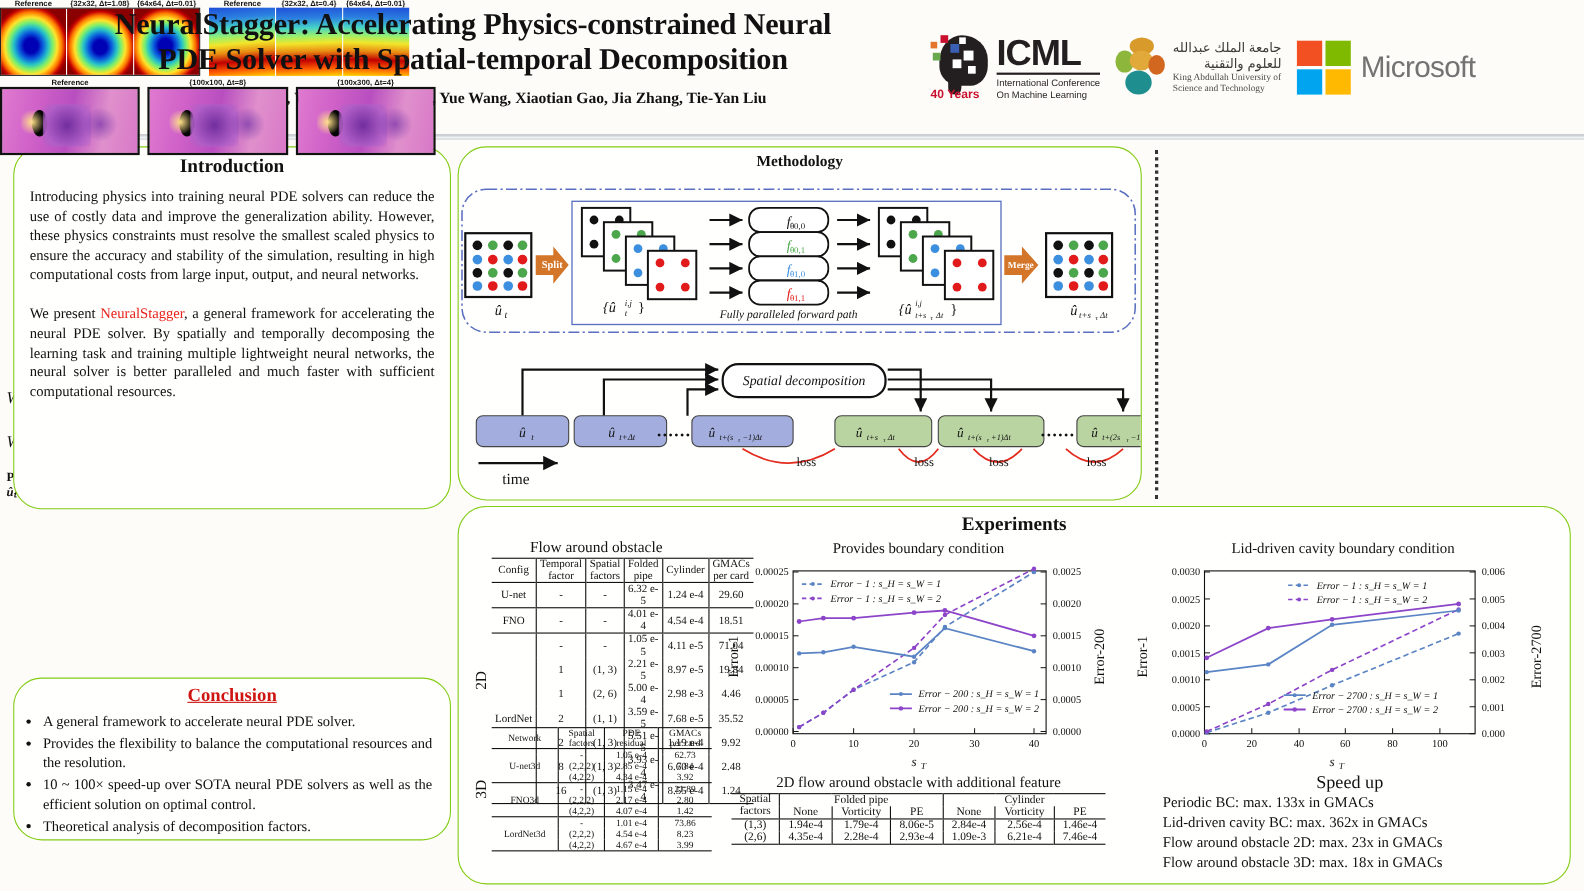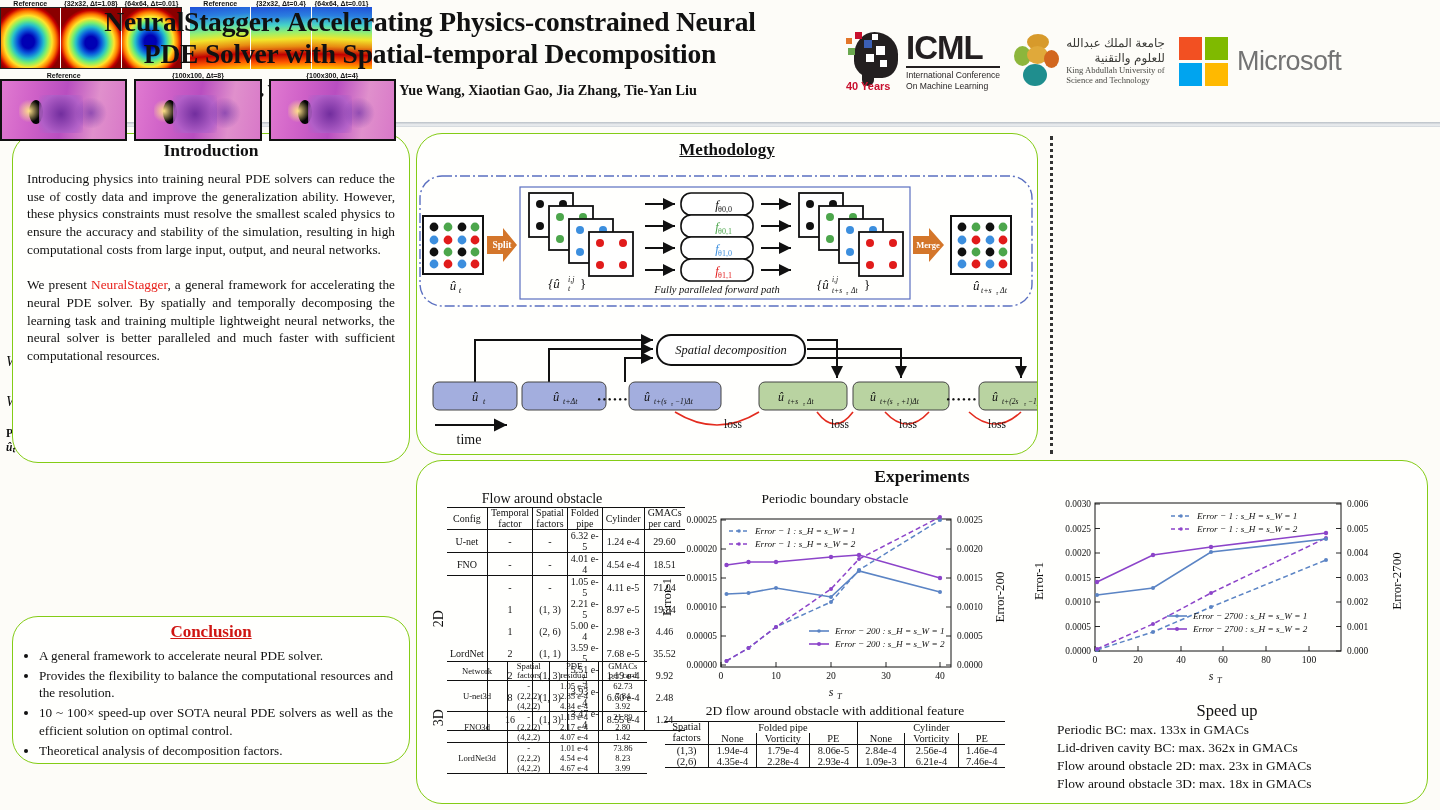--- a/index.html
+++ b/index.html
@@ -56,21 +56,21 @@
   .hl { color:#e8201a; }
   #viz-panel { left:14px; top:462px; width:396px; height:152px; }
   .viz-cap { font-family:"Liberation Sans", sans-serif; font-size:7px; font-weight:bold; text-align:center; color:#111; }
   #concl-panel { left:12px; top:616px; width:398px; height:148px; }
   #concl-title { font-size:17px; font-weight:bold; color:#cf1512; text-decoration:underline; text-align:center; padding-top:5px;}
   #concl-list { margin:5px 16px 0 26px; padding:0; }
   #concl-list li { font-size:13.2px; line-height:1.3; text-align:justify; margin-bottom:3px; }
 
   
   #method-panel { left:416px; top:133px; width:622px; height:322px; }
-  #method-title { font-size:17px; margin-top:6px;text-decoration:underline; }
+  #method-title { font-size:14px; margin-top:6px; }
   #exp-panel { left:416px; top:460px; width:1012px; height:344px; }
   #exp-title { font-size:17.5px; margin-top:5px; }
 
   
   #temporal-panel { left:1044px; top:133px; width:384px; height:162px; }
   #spatial-panel { left:1044px; top:300px; width:384px; height:155px; }
   .vdot { position:absolute; left:1050px; top:136px; width:0; height:318px; border-left:3px dotted #333; }
 
   .sub-title { text-align:center; font-size:15.5px; }
 
@@ -716,21 +716,21 @@
       <tr class="tb-bot">
             <td class="vl">(4,2,2)</td>
             <td class="vl">4.67 e-4</td>
             <td class="vl">3.99</td>
           </tr>
     </tbody>
       </table>
   </div>
 
   <div style="position:absolute;left:232px;top:30px;width:372px;height:208px;">
-    <div style="text-align:center;font-size:13.5px;">Periodic boundary obstacle</div>
+    <div style="text-align:center;font-size:13.5px;">Provides boundary condition</div>
     <svg width="372" height="192" viewBox="0 0 372 192">
       <rect x="72" y="12" width="230" height="148" fill="none" stroke="#111" stroke-width="1"></rect>
 
       <g font-size="9.4" fill="#111" text-anchor="end">
         <text x="68" y="16">0.00025</text>
           <text x="68" y="45">0.00020</text>
           <text x="68" y="74">0.00015</text>
         <text x="68" y="103">0.00010</text>
           <text x="68" y="132">0.00005</text>
           <text x="68" y="161">0.00000</text>
@@ -833,20 +833,21 @@
           <circle cx="170" cy="124" r="1.8" fill="#5b84c4"></circle>
         <text x="186" y="127" font-size="9.2" font-style="italic" fill="#111">Error − 200 : s_H = s_W = 1</text>
         <line x1="160" y1="137" x2="180" y2="137" stroke="#8c44c9" stroke-width="1.6"></line>
           <circle cx="170" cy="137" r="2" fill="#8c44c9"></circle>
         <text x="186" y="140" font-size="9.2" font-style="italic" fill="#111">Error − 200 : s_H = s_W = 2</text>
       </g>
     </svg>
   </div>
 
   <div style="position:absolute;left:604px;top:30px;width:400px;height:208px;">
+    <div style="text-align:center;font-size:13.5px;">Lid-driven cavity boundary condition</div>
     <svg width="400" height="192" viewBox="0 0 400 192">
       <rect x="74" y="12" width="246" height="148" fill="none" stroke="#111" stroke-width="1"></rect>
       <g font-size="9.4" fill="#111" text-anchor="end">
         <text x="70" y="16">0.0030</text>
           <text x="70" y="41">0.0025</text>
           <text x="70" y="65">0.0020</text>
         <text x="70" y="90">0.0015</text>
           <text x="70" y="114">0.0010</text>
           <text x="70" y="139">0.0005</text>
           <text x="70" y="163">0.0000</text>

